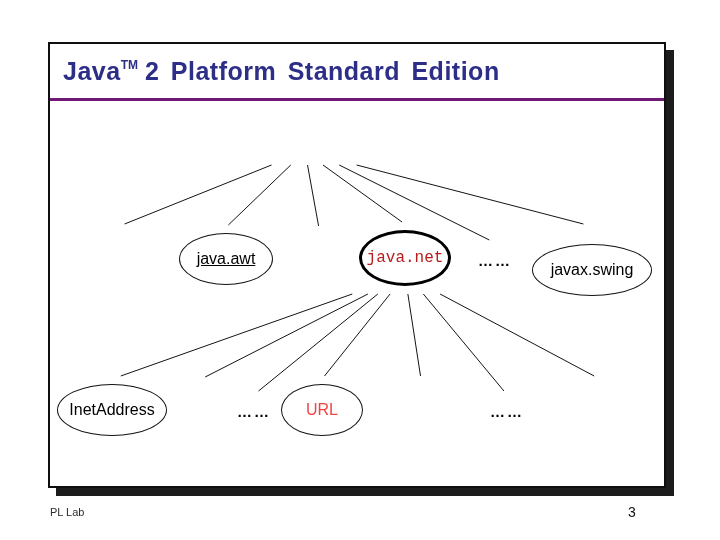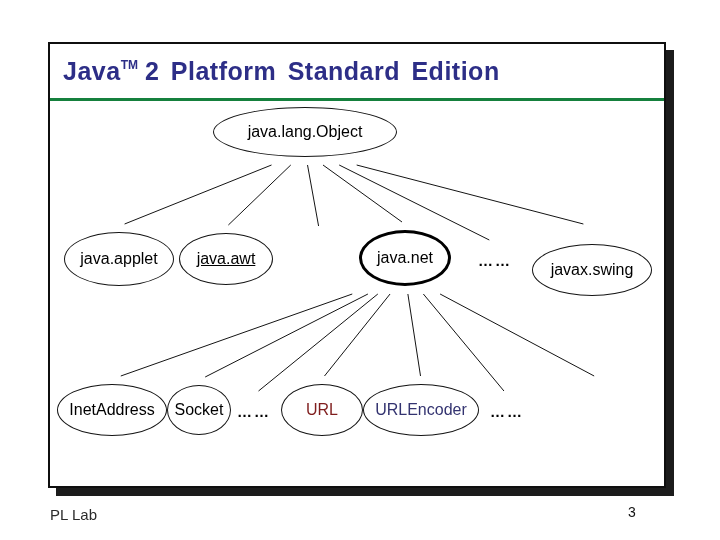--- a/index.html
+++ b/index.html
@@ -16,21 +16,21 @@
     width: 618px; height: 446px;
     background: #ffffff;
     border: 2px solid #0f0f0f;
     box-shadow: 8px 8px 0 0 #1c1c1c;
     box-sizing: border-box;
   }
   .slide-header {
     position: absolute;
     left: 0; top: 0; right: 0;
     height: 54px;
-    border-bottom: 3px solid #15803d;
+    border-bottom: 3px solid #701a75;
     display: flex;
     align-items: center;
   }
   .title {
     padding-left: 13px;
     font-size: 25px;
     font-weight: bold;
     letter-spacing: 0.5px;
     word-spacing: 4px;
     white-space: pre;
@@ -68,21 +68,21 @@
   .node.dots {
     border: none;
     background: transparent;
     font-weight: bold;
     font-size: 15px;
     letter-spacing: 2px;
   }
   .footer-label {
     position: absolute;
     left: 50px; top: 506px;
-    font-size: 15px;
+    font-size: 11px;
     color: #2b2b2b;
   }
   .page-number {
     position: absolute;
     left: 628px; top: 504px;
     font-size: 14px;
     color: #111111;
   }
 </style>
 </head>
@@ -98,31 +98,27 @@
         <line x1="289.2" y1="121" x2="439.3" y2="196" stroke="#141414" stroke-width="1"></line>
         <line x1="306.65999999999997" y1="121" x2="533.39" y2="180" stroke="#141414" stroke-width="1"></line>
         <line x1="302.26" y1="250" x2="70.78999999999999" y2="332" stroke="#141414" stroke-width="1"></line>
         <line x1="317.92" y1="250" x2="155.18" y2="333" stroke="#141414" stroke-width="1"></line>
         <line x1="327.82" y1="250" x2="208.53" y2="347" stroke="#141414" stroke-width="1"></line>
         <line x1="340.06" y1="250" x2="274.49" y2="332" stroke="#141414" stroke-width="1"></line>
         <line x1="357.88" y1="250" x2="370.52" y2="332" stroke="#141414" stroke-width="1"></line>
         <line x1="373.36" y1="250" x2="453.94" y2="347" stroke="#141414" stroke-width="1"></line>
         <line x1="390.1" y1="250" x2="544.15" y2="332" stroke="#141414" stroke-width="1"></line>
       </svg>
-  <div class="node" style="left: 163px; top: 63px; width: 184px; height: 50px;">java.lang.Object</div>
-      <div class="node" style="left: 14px; top: 188px; width: 110px; height: 54px;">java.applet</div>
       <div class="node" style="left: 129px; top: 189px; width: 94px; height: 52px; text-decoration: underline;">java.awt</div>
-      <div class="node emph" style="left: 309px; top: 186px; width: 92px; height: 56px; color: #000000;">java.net</div>
+      <div class="node emph" style="left: 309px; top: 186px; width: 92px; height: 56px; color: #b91c1c; font-family: Liberation Mono, monospace;">java.net</div>
       <div class="node dots" style="left: 419px; top: 204px; width: 52px; height: 24px;">……</div>
       <div class="node" style="left: 482px; top: 200px; width: 120px; height: 52px;">javax.swing</div>
       <div class="node" style="left: 7px; top: 340px; width: 110px; height: 52px; text-align: center;">InetAddress</div>
-      <div class="node" style="left: 117px; top: 341px; width: 64px; height: 50px;">Socket</div>
       <div class="node dots" style="left: 180px; top: 355px; width: 48px; height: 24px;">……</div>
-      <div class="node" style="left: 231px; top: 340px; width: 82px; height: 52px; color: #7f1d1d;">URL</div>
-      <div class="node" style="left: 313px; top: 340px; width: 116px; height: 52px; color: rgb(51, 51, 112);">URLEncoder</div>
+      <div class="node" style="left: 231px; top: 340px; width: 82px; height: 52px; color: #ef4444;">URL</div>
       <div class="node dots" style="left: 433px; top: 355px; width: 48px; height: 24px;">……</div>
     </div>
   <div class="slide-header">
     <div class="title" style="color: rgb(45, 46, 135);"><span>Java</span><sup>TM</sup><span class="title-rest">2 Platform Standard Edition</span></div>
   </div>
 </div>
 
 <div class="footer-label">PL Lab</div>
 <div class="page-number">3</div>
 

